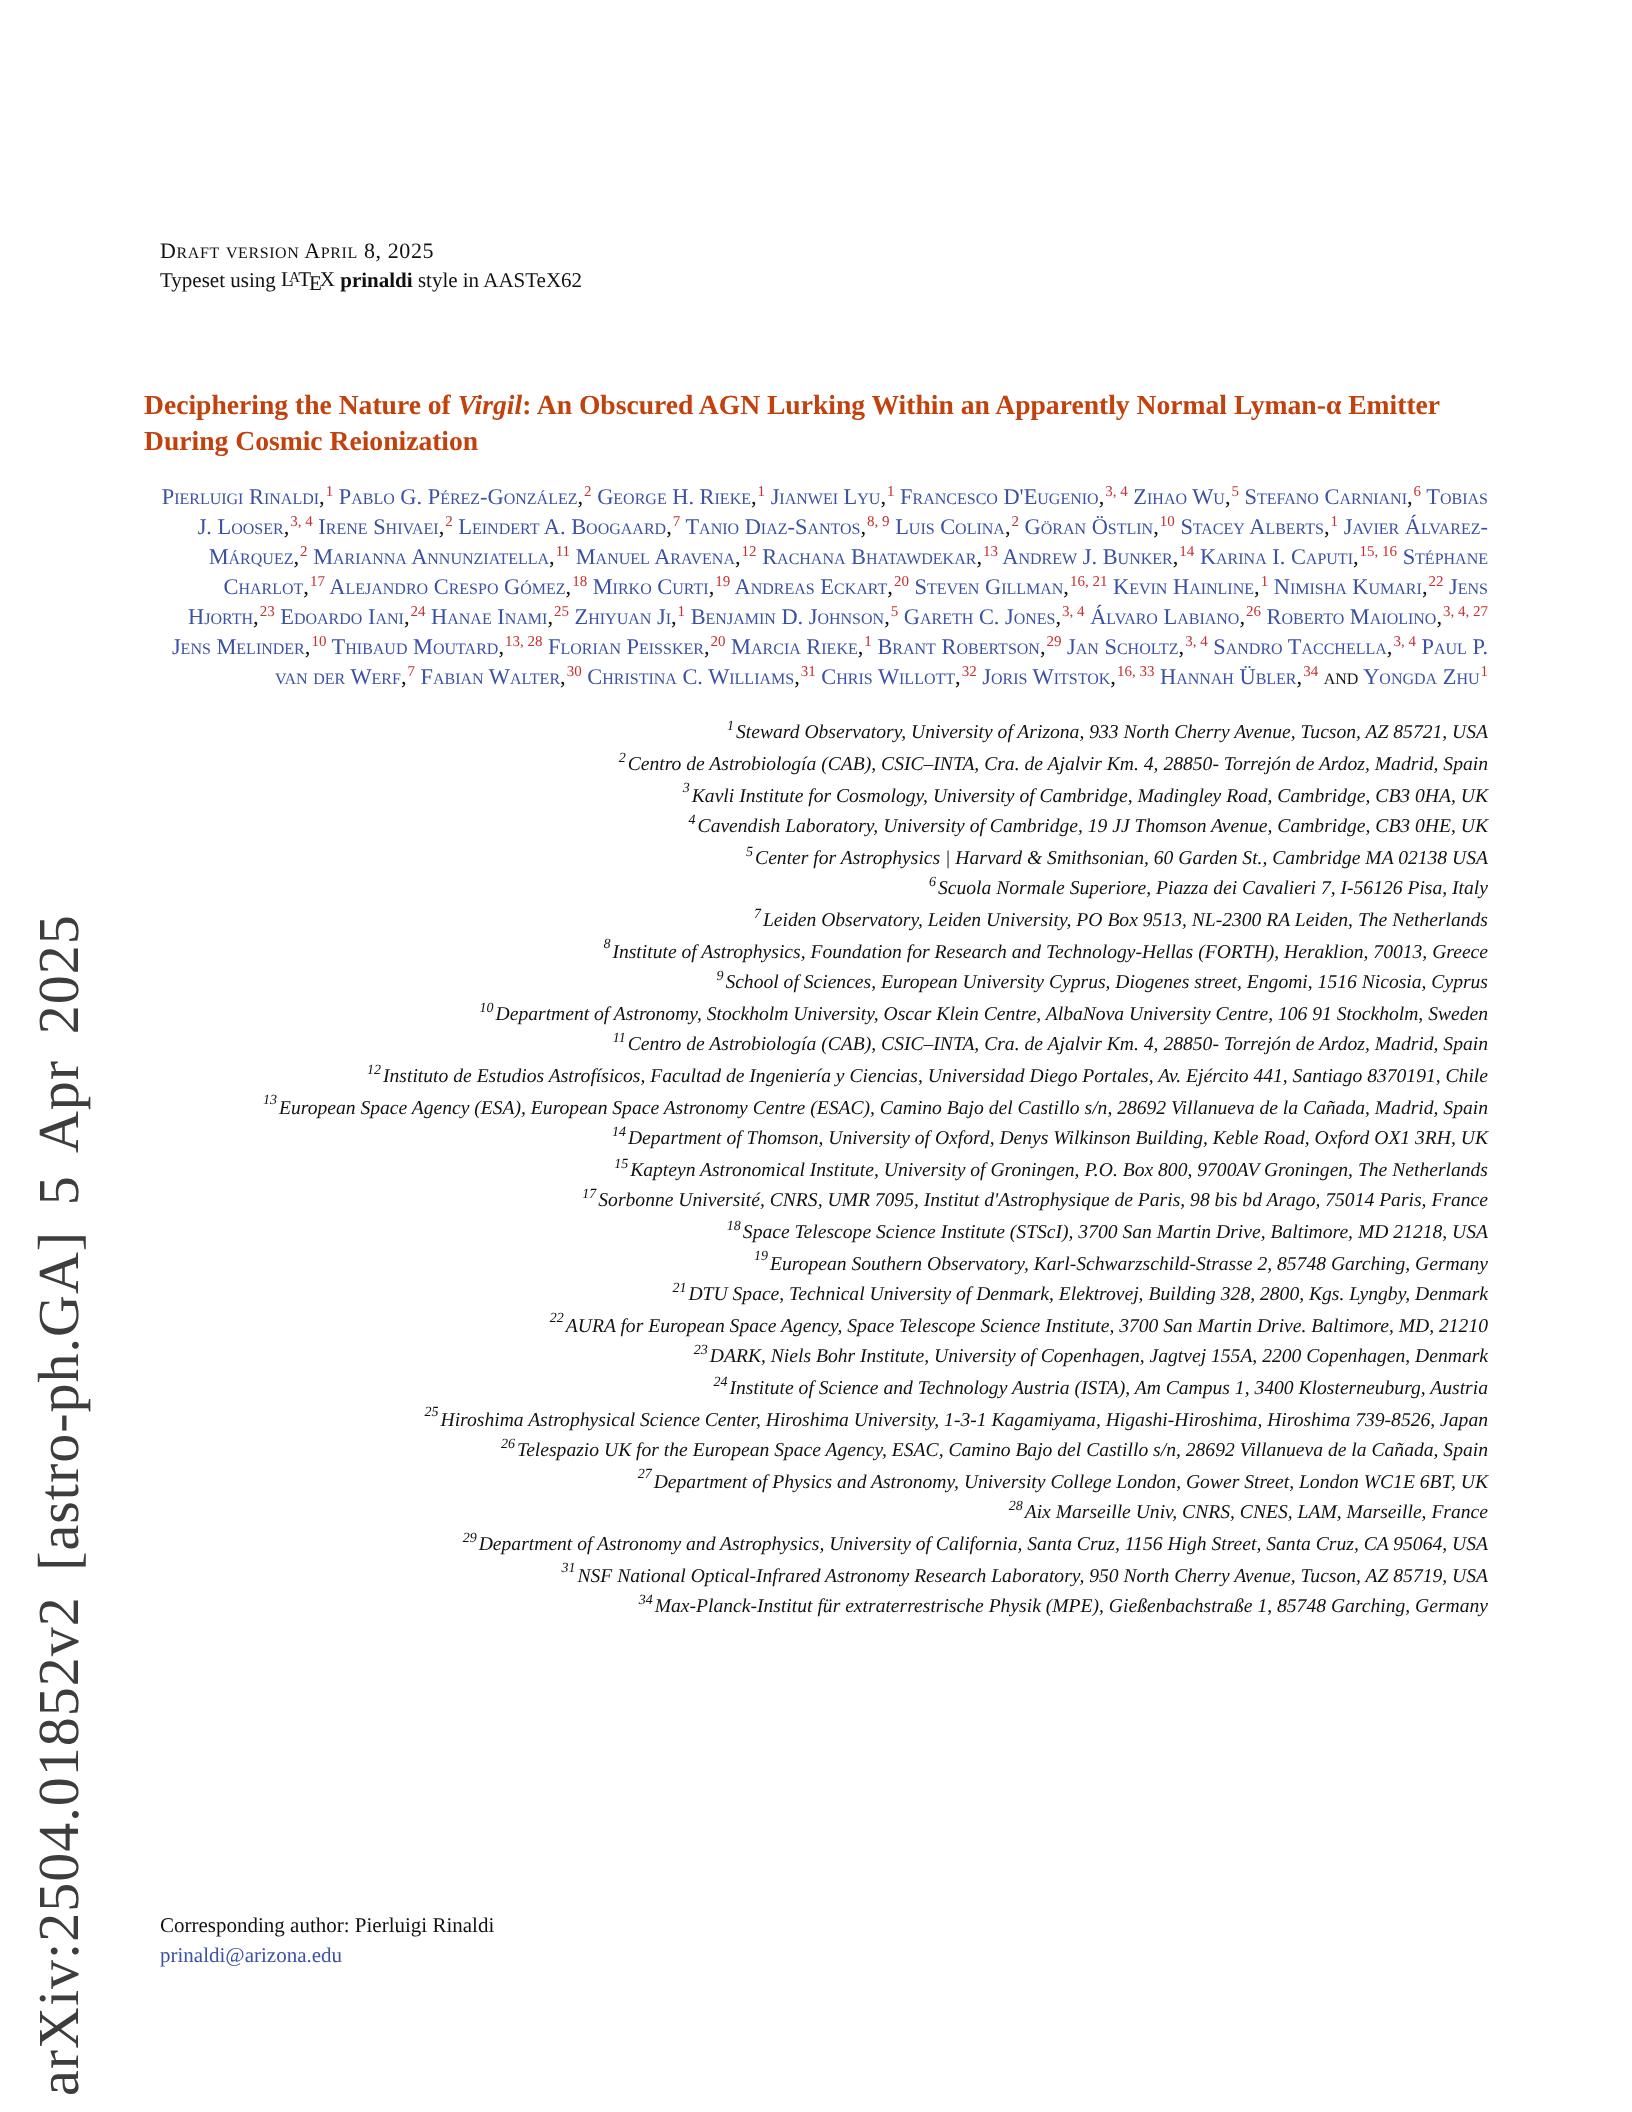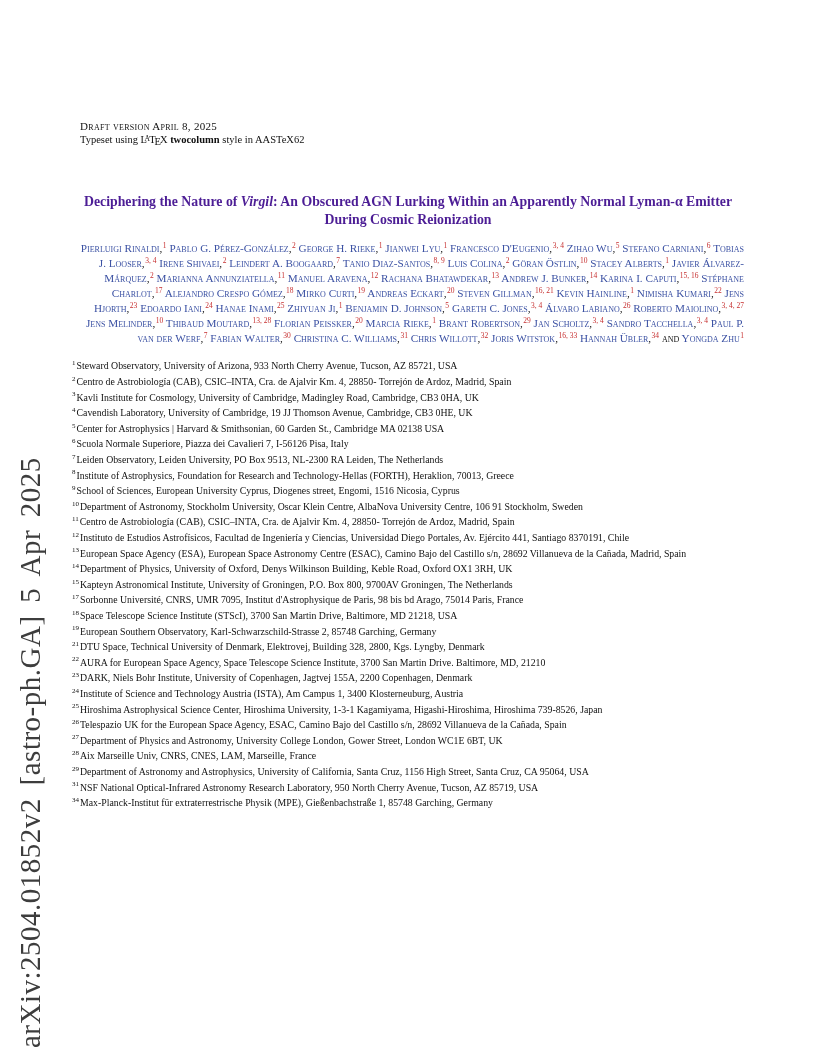--- a/index.html
+++ b/index.html
@@ -15,89 +15,93 @@
     white-space:nowrap;
   }
   .content{position:absolute;left:72px;top:84px;width:672px;margin-top:36px;}
   .header{margin-left:8px;font-size:11px;}
   .draft-line{font-variant:small-caps;letter-spacing:0.3px;}
   .typeset-line{font-size:10.5px;margin-top:2px;}
   .latex-logo{white-space:nowrap;}
   .latex-a{font-size:0.72em;vertical-align:0.3em;margin:0 -0.1em 0 -0.33em;}
   .latex-e{vertical-align:-0.21em;margin:0 -0.1em 0 -0.1em;}
   .title{
-    margin-top:46px;text-align:center;font-weight:bold;font-size:13.8px;line-height:17.5px;color:#4c1d95;
+    margin-top:46px;text-align:left;font-weight:bold;font-size:13.8px;line-height:17.5px;color:#c2410c;
   }
   .title .t-italic{font-style:italic;}
   .authors{
     margin-top:13px;text-align:right;font-variant:small-caps;
     font-size:11.2px;line-height:15px;
   }
   .author-name{color:#3b51a3;}
   .and-word{color:#111;}
   .author-comma{color:#111;}
   sup.author-refs{
     font-size:7.5px;color:#c62f2f;font-variant:normal;
     vertical-align:super;line-height:0;margin-left:0.5px;
   }
   .affiliations{
-    margin-top:12px;text-align:left;
+    margin-top:12px;text-align:right;font-style:italic;
     font-size:9.8px;line-height:15.6px;color:#111;
   }
   .affil{margin:0;}
   sup.affil-num{font-size:7px;vertical-align:super;line-height:0;margin-right:1px;}
   .footer{position:absolute;left:80px;top:956px;font-size:10.5px;line-height:15px;}
   .email-link{color:#3b51a3;text-decoration:none;cursor:pointer;}
 </style>
 </head>
 <body>
 
 <div class="page">
 
   <div class="arxiv-stamp">arXiv:2504.01852v2 [astro-ph.GA] 5 Apr 2025</div>
 
   <div class="content">
 
     <div class="header">
       <div class="draft-line">Draft version April 8, 2025</div>
-      <div class="typeset-line"><span>Typeset using </span><span class="latex-logo"><span>L</span><span class="latex-a">A</span><span>T</span><span class="latex-e">E</span><span>X</span></span><b> twocolumn</b><span> style in AASTeX62</span></div>
+      <div class="typeset-line"><span>Typeset using </span><span class="latex-logo"><span>L</span><span class="latex-a">A</span><span>T</span><span class="latex-e">E</span><span>X</span></span><b> prinaldi</b><span> style in AASTeX62</span></div>
     </div>
 
     <div class="title"><span>Deciphering the Nature of </span><span class="t-italic">Virgil</span><span>: An Obscured AGN Lurking Within an Apparently Normal Lyman-α Emitter During Cosmic Reionization</span></div>
 
     <div class="authors"><span class="author-entry"><span class="author-name">Pierluigi Rinaldi</span><span class="author-comma">,</span><sup class="author-refs">1</sup></span> <span class="author-entry"><span class="author-name">Pablo G. Pérez-González</span><span class="author-comma">,</span><sup class="author-refs">2</sup></span> <span class="author-entry"><span class="author-name">George H. Rieke</span><span class="author-comma">,</span><sup class="author-refs">1</sup></span> <span class="author-entry"><span class="author-name">Jianwei Lyu</span><span class="author-comma">,</span><sup class="author-refs">1</sup></span> <span class="author-entry"><span class="author-name">Francesco D'Eugenio</span><span class="author-comma">,</span><sup class="author-refs">3, 4</sup></span> <span class="author-entry"><span class="author-name">Zihao Wu</span><span class="author-comma">,</span><sup class="author-refs">5</sup></span> <span class="author-entry"><span class="author-name">Stefano Carniani</span><span class="author-comma">,</span><sup class="author-refs">6</sup></span> <span class="author-entry"><span class="author-name">Tobias J. Looser</span><span class="author-comma">,</span><sup class="author-refs">3, 4</sup></span> <span class="author-entry"><span class="author-name">Irene Shivaei</span><span class="author-comma">,</span><sup class="author-refs">2</sup></span> <span class="author-entry"><span class="author-name">Leindert A. Boogaard</span><span class="author-comma">,</span><sup class="author-refs">7</sup></span> <span class="author-entry"><span class="author-name">Tanio Diaz-Santos</span><span class="author-comma">,</span><sup class="author-refs">8, 9</sup></span> <span class="author-entry"><span class="author-name">Luis Colina</span><span class="author-comma">,</span><sup class="author-refs">2</sup></span> <span class="author-entry"><span class="author-name">Göran Östlin</span><span class="author-comma">,</span><sup class="author-refs">10</sup></span> <span class="author-entry"><span class="author-name">Stacey Alberts</span><span class="author-comma">,</span><sup class="author-refs">1</sup></span> <span class="author-entry"><span class="author-name">Javier Álvarez-Márquez</span><span class="author-comma">,</span><sup class="author-refs">2</sup></span> <span class="author-entry"><span class="author-name">Marianna Annunziatella</span><span class="author-comma">,</span><sup class="author-refs">11</sup></span> <span class="author-entry"><span class="author-name">Manuel Aravena</span><span class="author-comma">,</span><sup class="author-refs">12</sup></span> <span class="author-entry"><span class="author-name">Rachana Bhatawdekar</span><span class="author-comma">,</span><sup class="author-refs">13</sup></span> <span class="author-entry"><span class="author-name">Andrew J. Bunker</span><span class="author-comma">,</span><sup class="author-refs">14</sup></span> <span class="author-entry"><span class="author-name">Karina I. Caputi</span><span class="author-comma">,</span><sup class="author-refs">15, 16</sup></span> <span class="author-entry"><span class="author-name">Stéphane Charlot</span><span class="author-comma">,</span><sup class="author-refs">17</sup></span> <span class="author-entry"><span class="author-name">Alejandro Crespo Gómez</span><span class="author-comma">,</span><sup class="author-refs">18</sup></span> <span class="author-entry"><span class="author-name">Mirko Curti</span><span class="author-comma">,</span><sup class="author-refs">19</sup></span> <span class="author-entry"><span class="author-name">Andreas Eckart</span><span class="author-comma">,</span><sup class="author-refs">20</sup></span> <span class="author-entry"><span class="author-name">Steven Gillman</span><span class="author-comma">,</span><sup class="author-refs">16, 21</sup></span> <span class="author-entry"><span class="author-name">Kevin Hainline</span><span class="author-comma">,</span><sup class="author-refs">1</sup></span> <span class="author-entry"><span class="author-name">Nimisha Kumari</span><span class="author-comma">,</span><sup class="author-refs">22</sup></span> <span class="author-entry"><span class="author-name">Jens Hjorth</span><span class="author-comma">,</span><sup class="author-refs">23</sup></span> <span class="author-entry"><span class="author-name">Edoardo Iani</span><span class="author-comma">,</span><sup class="author-refs">24</sup></span> <span class="author-entry"><span class="author-name">Hanae Inami</span><span class="author-comma">,</span><sup class="author-refs">25</sup></span> <span class="author-entry"><span class="author-name">Zhiyuan Ji</span><span class="author-comma">,</span><sup class="author-refs">1</sup></span> <span class="author-entry"><span class="author-name">Benjamin D. Johnson</span><span class="author-comma">,</span><sup class="author-refs">5</sup></span> <span class="author-entry"><span class="author-name">Gareth C. Jones</span><span class="author-comma">,</span><sup class="author-refs">3, 4</sup></span> <span class="author-entry"><span class="author-name">Álvaro Labiano</span><span class="author-comma">,</span><sup class="author-refs">26</sup></span> <span class="author-entry"><span class="author-name">Roberto Maiolino</span><span class="author-comma">,</span><sup class="author-refs">3, 4, 27</sup></span> <span class="author-entry"><span class="author-name">Jens Melinder</span><span class="author-comma">,</span><sup class="author-refs">10</sup></span> <span class="author-entry"><span class="author-name">Thibaud Moutard</span><span class="author-comma">,</span><sup class="author-refs">13, 28</sup></span> <span class="author-entry"><span class="author-name">Florian Peissker</span><span class="author-comma">,</span><sup class="author-refs">20</sup></span> <span class="author-entry"><span class="author-name">Marcia Rieke</span><span class="author-comma">,</span><sup class="author-refs">1</sup></span> <span class="author-entry"><span class="author-name">Brant Robertson</span><span class="author-comma">,</span><sup class="author-refs">29</sup></span> <span class="author-entry"><span class="author-name">Jan Scholtz</span><span class="author-comma">,</span><sup class="author-refs">3, 4</sup></span> <span class="author-entry"><span class="author-name">Sandro Tacchella</span><span class="author-comma">,</span><sup class="author-refs">3, 4</sup></span> <span class="author-entry"><span class="author-name">Paul P. van der Werf</span><span class="author-comma">,</span><sup class="author-refs">7</sup></span> <span class="author-entry"><span class="author-name">Fabian Walter</span><span class="author-comma">,</span><sup class="author-refs">30</sup></span> <span class="author-entry"><span class="author-name">Christina C. Williams</span><span class="author-comma">,</span><sup class="author-refs">31</sup></span> <span class="author-entry"><span class="author-name">Chris Willott</span><span class="author-comma">,</span><sup class="author-refs">32</sup></span> <span class="author-entry"><span class="author-name">Joris Witstok</span><span class="author-comma">,</span><sup class="author-refs">16, 33</sup></span> <span class="author-entry"><span class="author-name">Hannah Übler</span><span class="author-comma">,</span><sup class="author-refs">34</sup></span> <span class="author-entry"><span class="and-word">and </span><span class="author-name">Yongda Zhu</span><sup class="author-refs">1</sup></span> </div>
 
     <div class="affiliations">
         <div class="affil"><sup class="affil-num">1</sup><span>Steward Observatory, University of Arizona, 933 North Cherry Avenue, Tucson, AZ 85721, USA</span></div>
         <div class="affil"><sup class="affil-num">2</sup><span>Centro de Astrobiología (CAB), CSIC–INTA, Cra. de Ajalvir Km. 4, 28850- Torrejón de Ardoz, Madrid, Spain</span></div>
         <div class="affil"><sup class="affil-num">3</sup><span>Kavli Institute for Cosmology, University of Cambridge, Madingley Road, Cambridge, CB3 0HA, UK</span></div>
         <div class="affil"><sup class="affil-num">4</sup><span>Cavendish Laboratory, University of Cambridge, 19 JJ Thomson Avenue, Cambridge, CB3 0HE, UK</span></div>
         <div class="affil"><sup class="affil-num">5</sup><span>Center for Astrophysics | Harvard &amp; Smithsonian, 60 Garden St., Cambridge MA 02138 USA</span></div>
         <div class="affil"><sup class="affil-num">6</sup><span>Scuola Normale Superiore, Piazza dei Cavalieri 7, I-56126 Pisa, Italy</span></div>
         <div class="affil"><sup class="affil-num">7</sup><span>Leiden Observatory, Leiden University, PO Box 9513, NL-2300 RA Leiden, The Netherlands</span></div>
         <div class="affil"><sup class="affil-num">8</sup><span>Institute of Astrophysics, Foundation for Research and Technology-Hellas (FORTH), Heraklion, 70013, Greece</span></div>
         <div class="affil"><sup class="affil-num">9</sup><span>School of Sciences, European University Cyprus, Diogenes street, Engomi, 1516 Nicosia, Cyprus</span></div>
         <div class="affil"><sup class="affil-num">10</sup><span>Department of Astronomy, Stockholm University, Oscar Klein Centre, AlbaNova University Centre, 106 91 Stockholm, Sweden</span></div>
         <div class="affil"><sup class="affil-num">11</sup><span>Centro de Astrobiología (CAB), CSIC–INTA, Cra. de Ajalvir Km. 4, 28850- Torrejón de Ardoz, Madrid, Spain</span></div>
         <div class="affil"><sup class="affil-num">12</sup><span>Instituto de Estudios Astrofísicos, Facultad de Ingeniería y Ciencias, Universidad Diego Portales, Av. Ejército 441, Santiago 8370191, Chile</span></div>
         <div class="affil"><sup class="affil-num">13</sup><span>European Space Agency (ESA), European Space Astronomy Centre (ESAC), Camino Bajo del Castillo s/n, 28692 Villanueva de la Cañada, Madrid, Spain</span></div>
-        <div class="affil"><sup class="affil-num">14</sup><span>Department of Physics, University of Oxford, Denys Wilkinson Building, Keble Road, Oxford OX1 3RH, UK</span></div>
+        <div class="affil"><sup class="affil-num">14</sup><span>Department of Thomson, University of Oxford, Denys Wilkinson Building, Keble Road, Oxford OX1 3RH, UK</span></div>
         <div class="affil"><sup class="affil-num">15</sup><span>Kapteyn Astronomical Institute, University of Groningen, P.O. Box 800, 9700AV Groningen, The Netherlands</span></div>
         <div class="affil"><sup class="affil-num">17</sup><span>Sorbonne Université, CNRS, UMR 7095, Institut d'Astrophysique de Paris, 98 bis bd Arago, 75014 Paris, France</span></div>
         <div class="affil"><sup class="affil-num">18</sup><span>Space Telescope Science Institute (STScI), 3700 San Martin Drive, Baltimore, MD 21218, USA</span></div>
         <div class="affil"><sup class="affil-num">19</sup><span>European Southern Observatory, Karl-Schwarzschild-Strasse 2, 85748 Garching, Germany</span></div>
         <div class="affil"><sup class="affil-num">21</sup><span>DTU Space, Technical University of Denmark, Elektrovej, Building 328, 2800, Kgs. Lyngby, Denmark</span></div>
         <div class="affil"><sup class="affil-num">22</sup><span>AURA for European Space Agency, Space Telescope Science Institute, 3700 San Martin Drive. Baltimore, MD, 21210</span></div>
         <div class="affil"><sup class="affil-num">23</sup><span>DARK, Niels Bohr Institute, University of Copenhagen, Jagtvej 155A, 2200 Copenhagen, Denmark</span></div>
         <div class="affil"><sup class="affil-num">24</sup><span>Institute of Science and Technology Austria (ISTA), Am Campus 1, 3400 Klosterneuburg, Austria</span></div>
         <div class="affil"><sup class="affil-num">25</sup><span>Hiroshima Astrophysical Science Center, Hiroshima University, 1-3-1 Kagamiyama, Higashi-Hiroshima, Hiroshima 739-8526, Japan</span></div>
         <div class="affil"><sup class="affil-num">26</sup><span>Telespazio UK for the European Space Agency, ESAC, Camino Bajo del Castillo s/n, 28692 Villanueva de la Cañada, Spain</span></div>
         <div class="affil"><sup class="affil-num">27</sup><span>Department of Physics and Astronomy, University College London, Gower Street, London WC1E 6BT, UK</span></div>
         <div class="affil"><sup class="affil-num">28</sup><span>Aix Marseille Univ, CNRS, CNES, LAM, Marseille, France</span></div>
         <div class="affil"><sup class="affil-num">29</sup><span>Department of Astronomy and Astrophysics, University of California, Santa Cruz, 1156 High Street, Santa Cruz, CA 95064, USA</span></div>
         <div class="affil"><sup class="affil-num">31</sup><span>NSF National Optical-Infrared Astronomy Research Laboratory, 950 North Cherry Avenue, Tucson, AZ 85719, USA</span></div>
         <div class="affil"><sup class="affil-num">34</sup><span>Max-Planck-Institut für extraterrestrische Physik (MPE), Gießenbachstraße 1, 85748 Garching, Germany</span></div>
       </div>
 
   </div>
 
+  <div class="footer">
+    <div>Corresponding author: Pierluigi Rinaldi</div>
+    <div><a class="email-link">prinaldi@arizona.edu</a></div>
+  </div>
 
 </div>
 
 </body></html>

